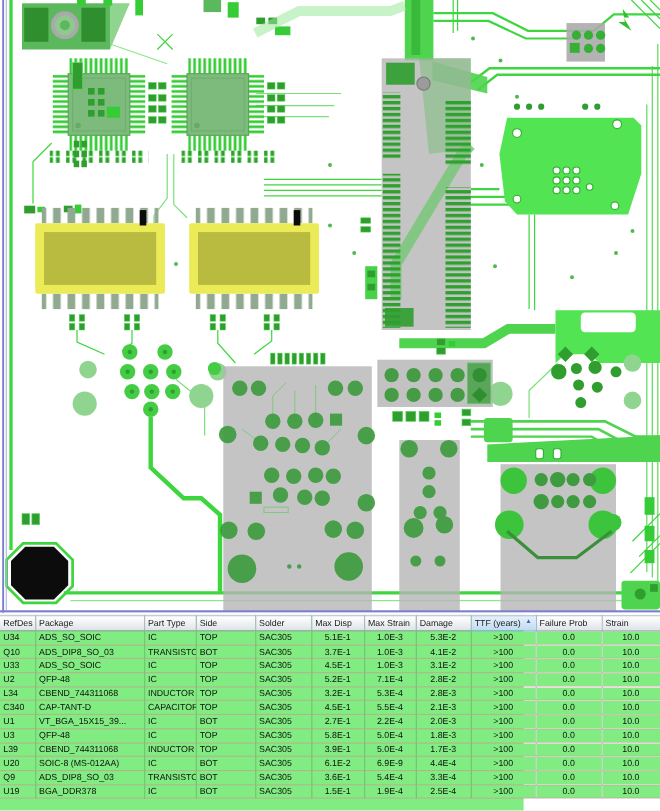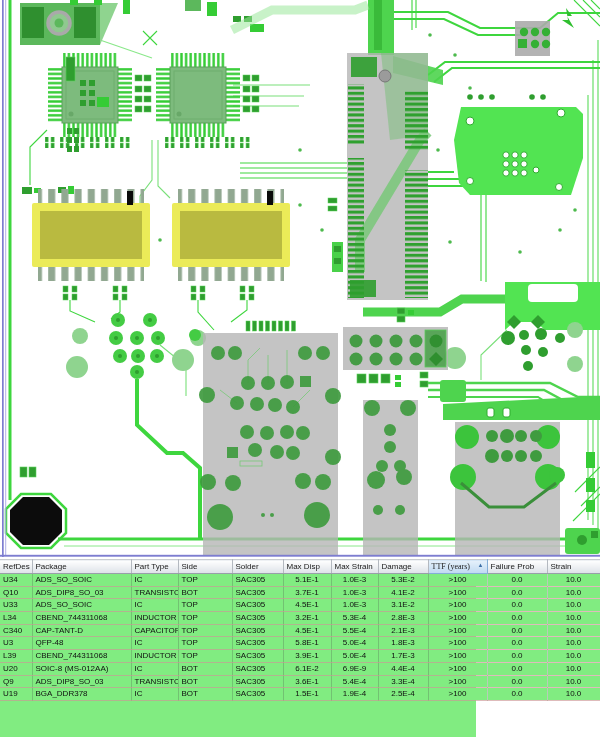--- a/index.html
+++ b/index.html
@@ -6,21 +6,21 @@
   #app{position:relative;width:600px;height:737px;background:#fff;overflow:hidden;
        font-family:"Liberation Sans",sans-serif;}
   #pcb{position:absolute;top:0;left:0;}
   #grid{position:absolute;top:559px;left:0;width:476px;height:178px;background:#81ec81;}
   table{border-collapse:collapse;table-layout:fixed;width:600px;
         font-family:"Liberation Sans",sans-serif;font-size:8px;}
   thead th{height:13px;background:linear-gradient(#ffffff,#dde2e8);
         border-right:1px solid #b4b9c0;border-bottom:1px solid #98a0a9;border-top:1px solid #c9ccd1;
         text-align:left;padding:0 3px;font-weight:normal;color:#1a1a1a;white-space:nowrap;overflow:hidden;}
   thead th.sorted{background:linear-gradient(#e6f1fb,#bfd9f1);border-right:1px solid #84aed6;
-        border-bottom:1px solid #84aed6;position:relative;padding-right:28px;font-family:Liberation Serif, serif;}
+        border-bottom:1px solid #84aed6;position:relative;padding-right:28px;}
   thead th.sorted .arrow{position:absolute;right:3px;top:2px;font-size:6px;color:#3c6ea5;}
   tbody td{height:11.68px;line-height:11.68px;background:#81ec81;
         border-right:1px solid rgba(95,145,95,.45);border-bottom:1px solid rgba(205,150,150,.65);
         padding:0 3px;color:#101010;white-space:nowrap;overflow:hidden;}
   tbody td:nth-child(n+6){text-align:center;}
 </style>
 </head>
 <body>
 
 <div id="app">
@@ -523,20 +523,33 @@
             <td>TOP</td>
             <td>SAC305</td>
             <td>4.5E-1</td>
             <td>1.0E-3</td>
             <td>3.1E-2</td>
             <td>&gt;100</td>
             <td>0.0</td>
             <td>10.0</td>
           </tr>
           <tr>
+            <td>U2</td>
+            <td>QFP-48</td>
+            <td>IC</td>
+            <td>TOP</td>
+            <td>SAC305</td>
+            <td>5.2E-1</td>
+            <td>7.1E-4</td>
+            <td>2.8E-2</td>
+            <td>&gt;100</td>
+            <td>0.0</td>
+            <td>10.0</td>
+          </tr>
+          <tr>
             <td>L34</td>
             <td>CBEND_744311068</td>
             <td>INDUCTOR</td>
             <td>TOP</td>
             <td>SAC305</td>
             <td>3.2E-1</td>
             <td>5.3E-4</td>
             <td>2.8E-3</td>
             <td>&gt;100</td>
             <td>0.0</td>
@@ -549,20 +562,33 @@
             <td>TOP</td>
             <td>SAC305</td>
             <td>4.5E-1</td>
             <td>5.5E-4</td>
             <td>2.1E-3</td>
             <td>&gt;100</td>
             <td>0.0</td>
             <td>10.0</td>
           </tr>
           <tr>
+            <td>U1</td>
+            <td>VT_BGA_15X15_39...</td>
+            <td>IC</td>
+            <td>BOT</td>
+            <td>SAC305</td>
+            <td>2.7E-1</td>
+            <td>2.2E-4</td>
+            <td>2.0E-3</td>
+            <td>&gt;100</td>
+            <td>0.0</td>
+            <td>10.0</td>
+          </tr>
+          <tr>
             <td>U3</td>
             <td>QFP-48</td>
             <td>IC</td>
             <td>TOP</td>
             <td>SAC305</td>
             <td>5.8E-1</td>
             <td>5.0E-4</td>
             <td>1.8E-3</td>
             <td>&gt;100</td>
             <td>0.0</td>

